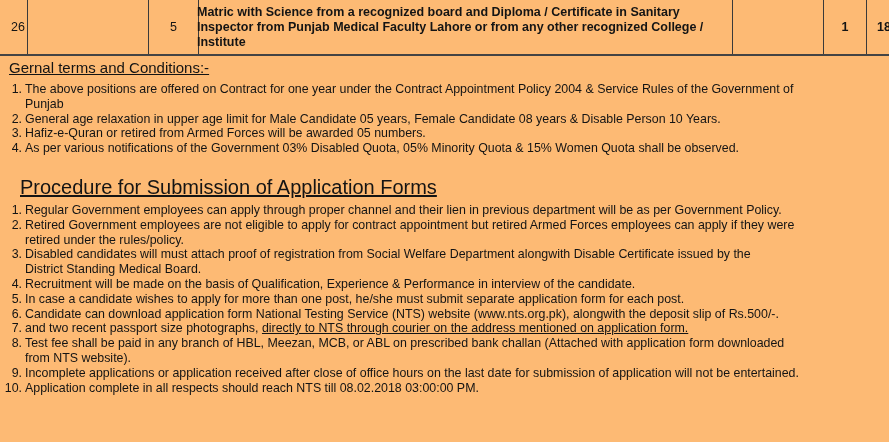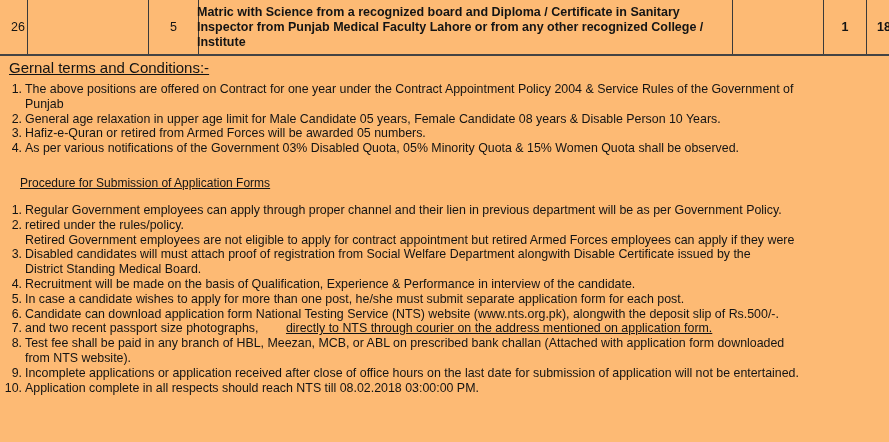--- a/index.html
+++ b/index.html
@@ -66,21 +66,21 @@
       position: absolute;
       text-decoration: underline;
       white-space: nowrap;
     }
     .h-terms {
       left: 9px; top: 59px;
       font-size: 15px;
     }
     .h-proc {
       left: 20px; top: 176px;
-      font-size: 12px;
+      font-size: 20px;
     }
     .list {
       position: absolute;
       left: 0;
       margin: 0;
       padding: 0;
       list-style: none;
       font-size: 12.4px;
       line-height: 14.8px;
     }
@@ -95,21 +95,21 @@
       position: absolute;
       left: 0;
       width: 22px;
       text-align: right;
     }
     .terms-list { top: 82px; }
     .terms-list li { padding-left: 25px; }
     .proc-list { top: 203px; }
     .proc-list li { padding-left: 25px; }
     .nowrap { white-space: nowrap; display:block; }
-    .u { text-decoration: underline; margin-left: 24px; }
+    .u { text-decoration: underline; }
   </style>
 </head>
 <body>
 
 <div class="page">
 
   <div class="job-table">
     <div class="cell c-sr">26</div>
     <div class="vline" style="left:27px"></div>
     <div class="vline" style="left:148px"></div>
@@ -146,22 +146,22 @@
   </ol>
 
   <div class="section-heading h-proc">Procedure for Submission of Application Forms</div>
   <ol class="list proc-list">
     <li>
       <span class="num">1.</span>
       <span class="nowrap">Regular Government employees can apply through proper channel and their lien in previous department will be as per Government Policy.</span>
     </li>
     <li>
       <span class="num">2.</span>
+      <span class="nowrap">Retired Government employees are not eligible to apply for contract appointment but retired Armed Forces employees can apply if they were</span>
       <span class="nowrap">retired under the rules/policy.</span>
-      <span class="nowrap">Retired Government employees are not eligible to apply for contract appointment but retired Armed Forces employees can apply if they were</span>
     </li>
     <li>
       <span class="num">3.</span>
       <span class="nowrap">Disabled candidates will must attach proof of registration from Social Welfare Department alongwith Disable Certificate issued by the</span>
       <span class="nowrap">District Standing Medical Board.</span>
     </li>
     <li>
       <span class="num">4.</span>
       <span class="nowrap">Recruitment will be made on the basis of Qualification, Experience &amp; Performance in interview of the candidate.</span>
     </li>

